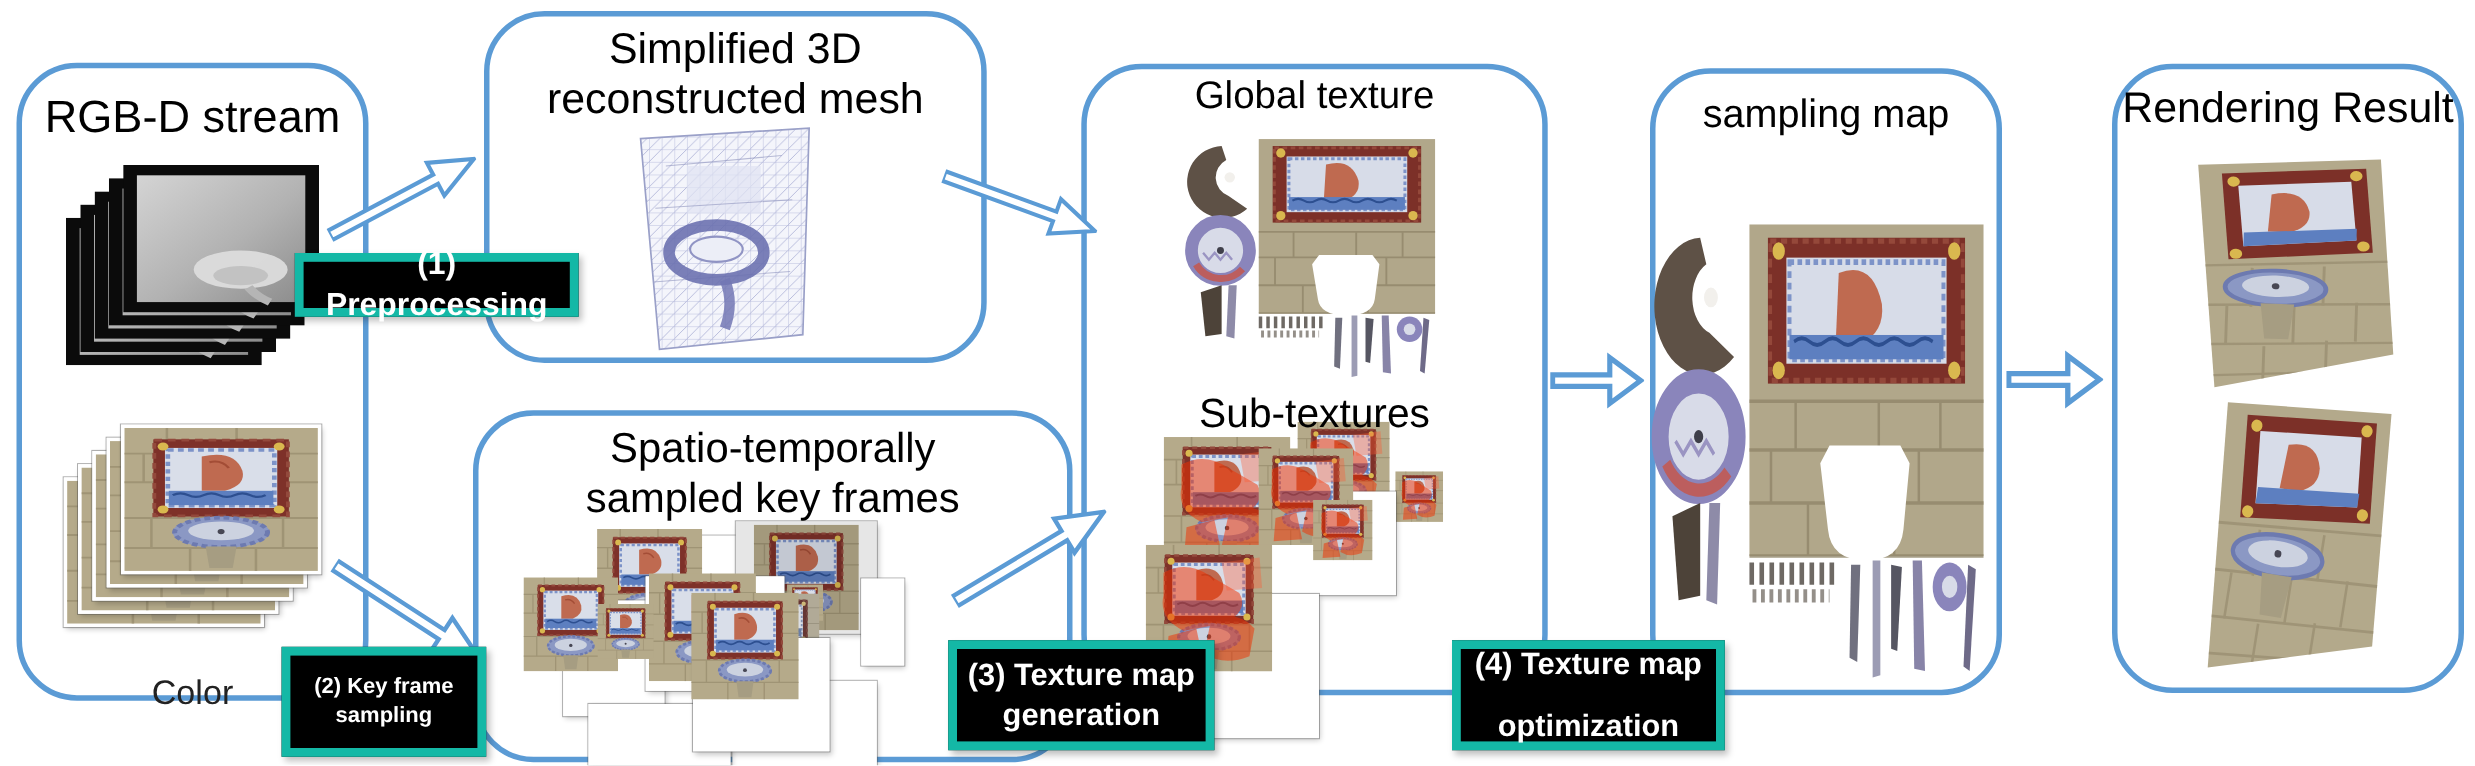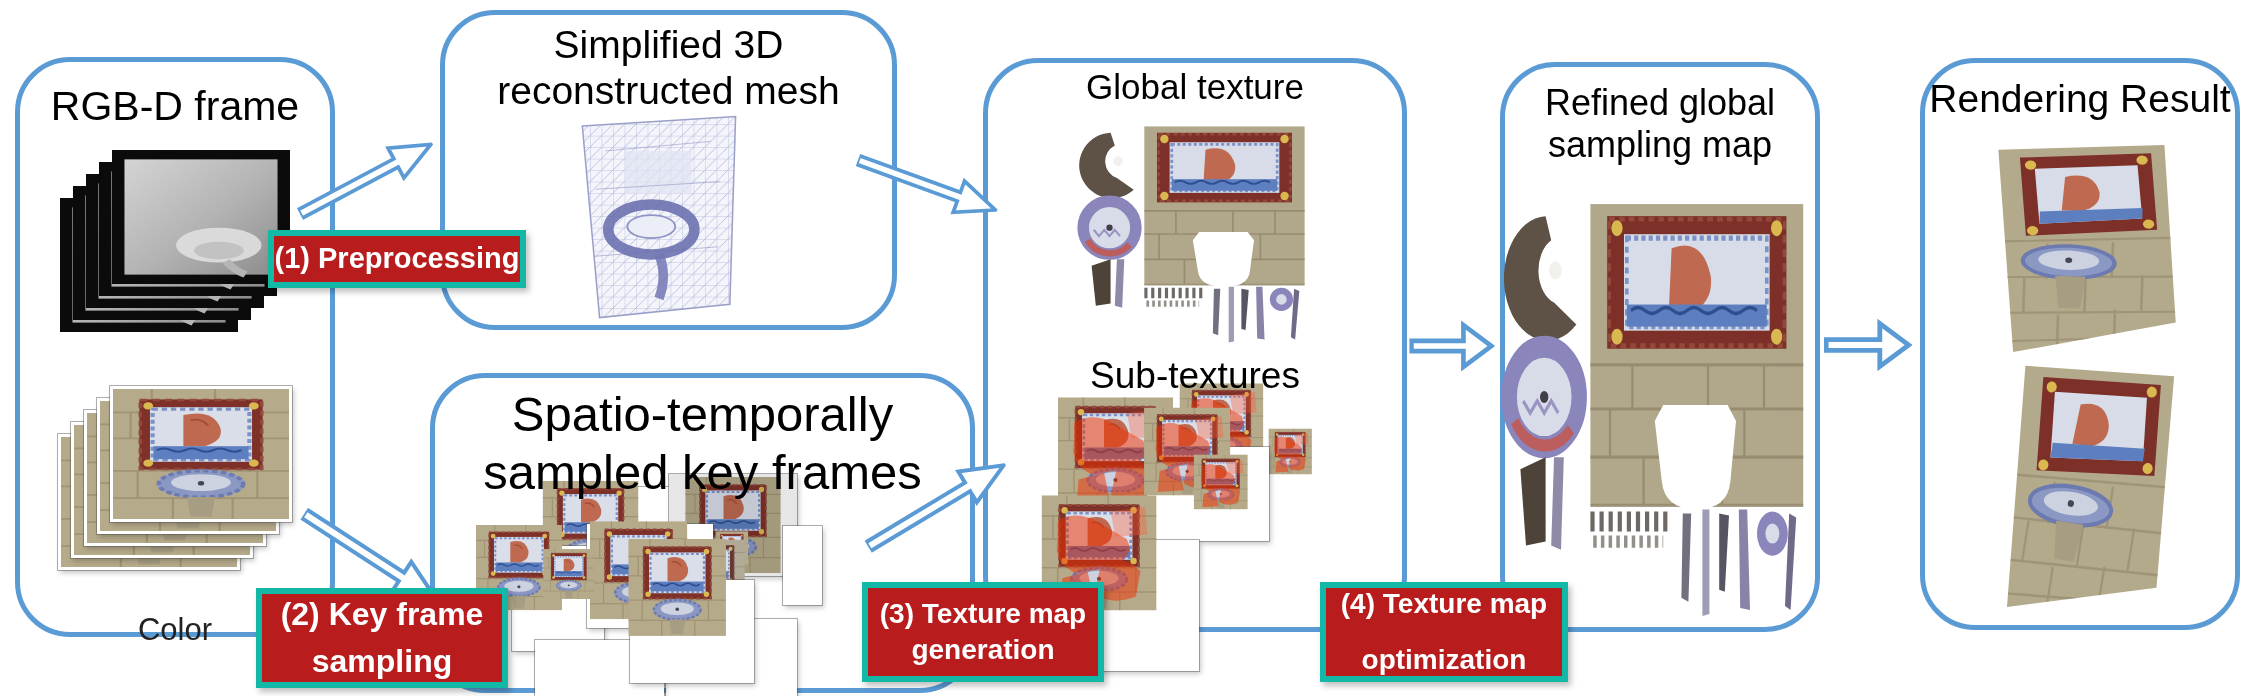--- a/index.html
+++ b/index.html
@@ -11,21 +11,21 @@
     position:absolute; box-sizing:border-box;
     border:5px solid #5B9BD5; border-radius:55px; z-index:1; background:transparent;
   }
   .title {
     position:absolute; z-index:15; color:#000000; text-align:center;
     line-height:1.18; font-weight:400; letter-spacing:0;
   }
   .small-label { position:absolute; z-index:15; color:#222; text-align:center; }
   .badge {
     position:absolute; z-index:30; box-sizing:border-box;
-    background:#b91c1c; border:6px solid #14b8a6; color:#FFFFFF;
+    background:#000000; border:8px solid #14b8a6; color:#FFFFFF;
     font-weight:bold; text-align:center;
     display:flex; flex-direction:column; align-items:center; justify-content:center;
     line-height:1.28; box-shadow:3px 4px 6px rgba(0,0,0,0.25);
   }
   .art { position:absolute; z-index:5; overflow:visible; }
   .arrow { position:absolute; z-index:25; overflow:visible; }
   .wframe { border:3px solid #ffffff; box-shadow:0 0 0 1px rgba(80,80,80,.45), 2px 3px 5px rgba(0,0,0,.22); background:#fff; }
   .defs-svg { position:absolute; width:0; height:0; }
 </style>
 </head>
@@ -174,37 +174,36 @@
     </defs>
   </svg>
 
   <div class="pbox" style="left:15px; top:57px; width:320px; height:580px;"></div>
   <div class="pbox" style="left:440px; top:10px; width:457px; height:320px;"></div>
   <div class="pbox" style="left:430px; top:373px; width:545px; height:320px;"></div>
   <div class="pbox" style="left:983px; top:58px; width:424px; height:574px;"></div>
   <div class="pbox" style="left:1500px; top:62px; width:320px; height:570px;"></div>
   <div class="pbox" style="left:1920px; top:58px; width:320px; height:572px;"></div>
 
-  <div class="title" style="left:15px; top:82px; width:320px; font-size:41px;">RGB-D frame</div>
+  <div class="title" style="left:15px; top:82px; width:320px; font-size:41px;">RGB-D stream</div>
 
   <div class="title" style="left:440px; top:22px; width:457px; font-size:39px;">
     <div>Simplified 3D</div>
     <div>reconstructed mesh</div>
   </div>
 
-  <div class="title" style="left:430px; top:386px; width:545px; font-size:49px;">
+  <div class="title" style="left:430px; top:386px; width:545px; font-size:38px;">
     <div>Spatio-temporally</div>
     <div>sampled key frames</div>
   </div>
 
   <div class="title" style="left:983px; top:66px; width:424px; font-size:35px;">Global texture</div>
   <div class="title" style="left:983px; top:354px; width:424px; font-size:37px;">Sub-textures</div>
 
   <div class="title" style="left:1500px; top:82px; width:320px; font-size:36px;">
-    <div>Refined global</div>
     <div>sampling map</div>
   </div>
 
   <div class="title" style="left:1920px; top:76px; width:320px; font-size:39px;">Rendering Result</div>
 
   <svg class="art" style="left:60px;  top:198px; width:178px; height:134px;" preserveAspectRatio="none" viewBox="0 0 100 100">
       <use href="#sym-depth"></use>
     </svg>
   <svg class="art" style="left:73px;  top:186px; width:178px; height:134px;" preserveAspectRatio="none" viewBox="0 0 100 100">
       <use href="#sym-depth"></use>
@@ -317,21 +316,21 @@
   <svg class="arrow" style="left:1408px; top:320px; width:88px; height:52px;" viewBox="0 0 82 50">
       <use href="#sym-arrow-h"></use>
     </svg>
   <svg class="arrow" style="left:1824px; top:318px; width:88px; height:54px;" viewBox="0 0 82 50">
       <use href="#sym-arrow-h"></use>
     </svg>
 
   <div class="badge" style="left:268px; top:230px; width:258px; height:58px; font-size:29px;">
     <div>(1) Preprocessing</div>
   </div>
-  <div class="badge" style="left:256px; top:588px; width:252px; height:100px; font-size:32px;justify-content:space-between;">
+  <div class="badge" style="left:256px; top:588px; width:186px; height:100px; font-size:20px;">
     <div>(2) Key frame</div>
     <div>sampling</div>
   </div>
   <div class="badge" style="left:862px; top:582px; width:242px; height:100px; font-size:28px;">
     <div>(3) Texture map</div>
     <div>generation</div>
   </div>
   <div class="badge" style="left:1320px; top:582px; width:248px; height:100px; font-size:28px;gap:20px;">
     <div>(4) Texture map</div>
     <div>optimization</div>

